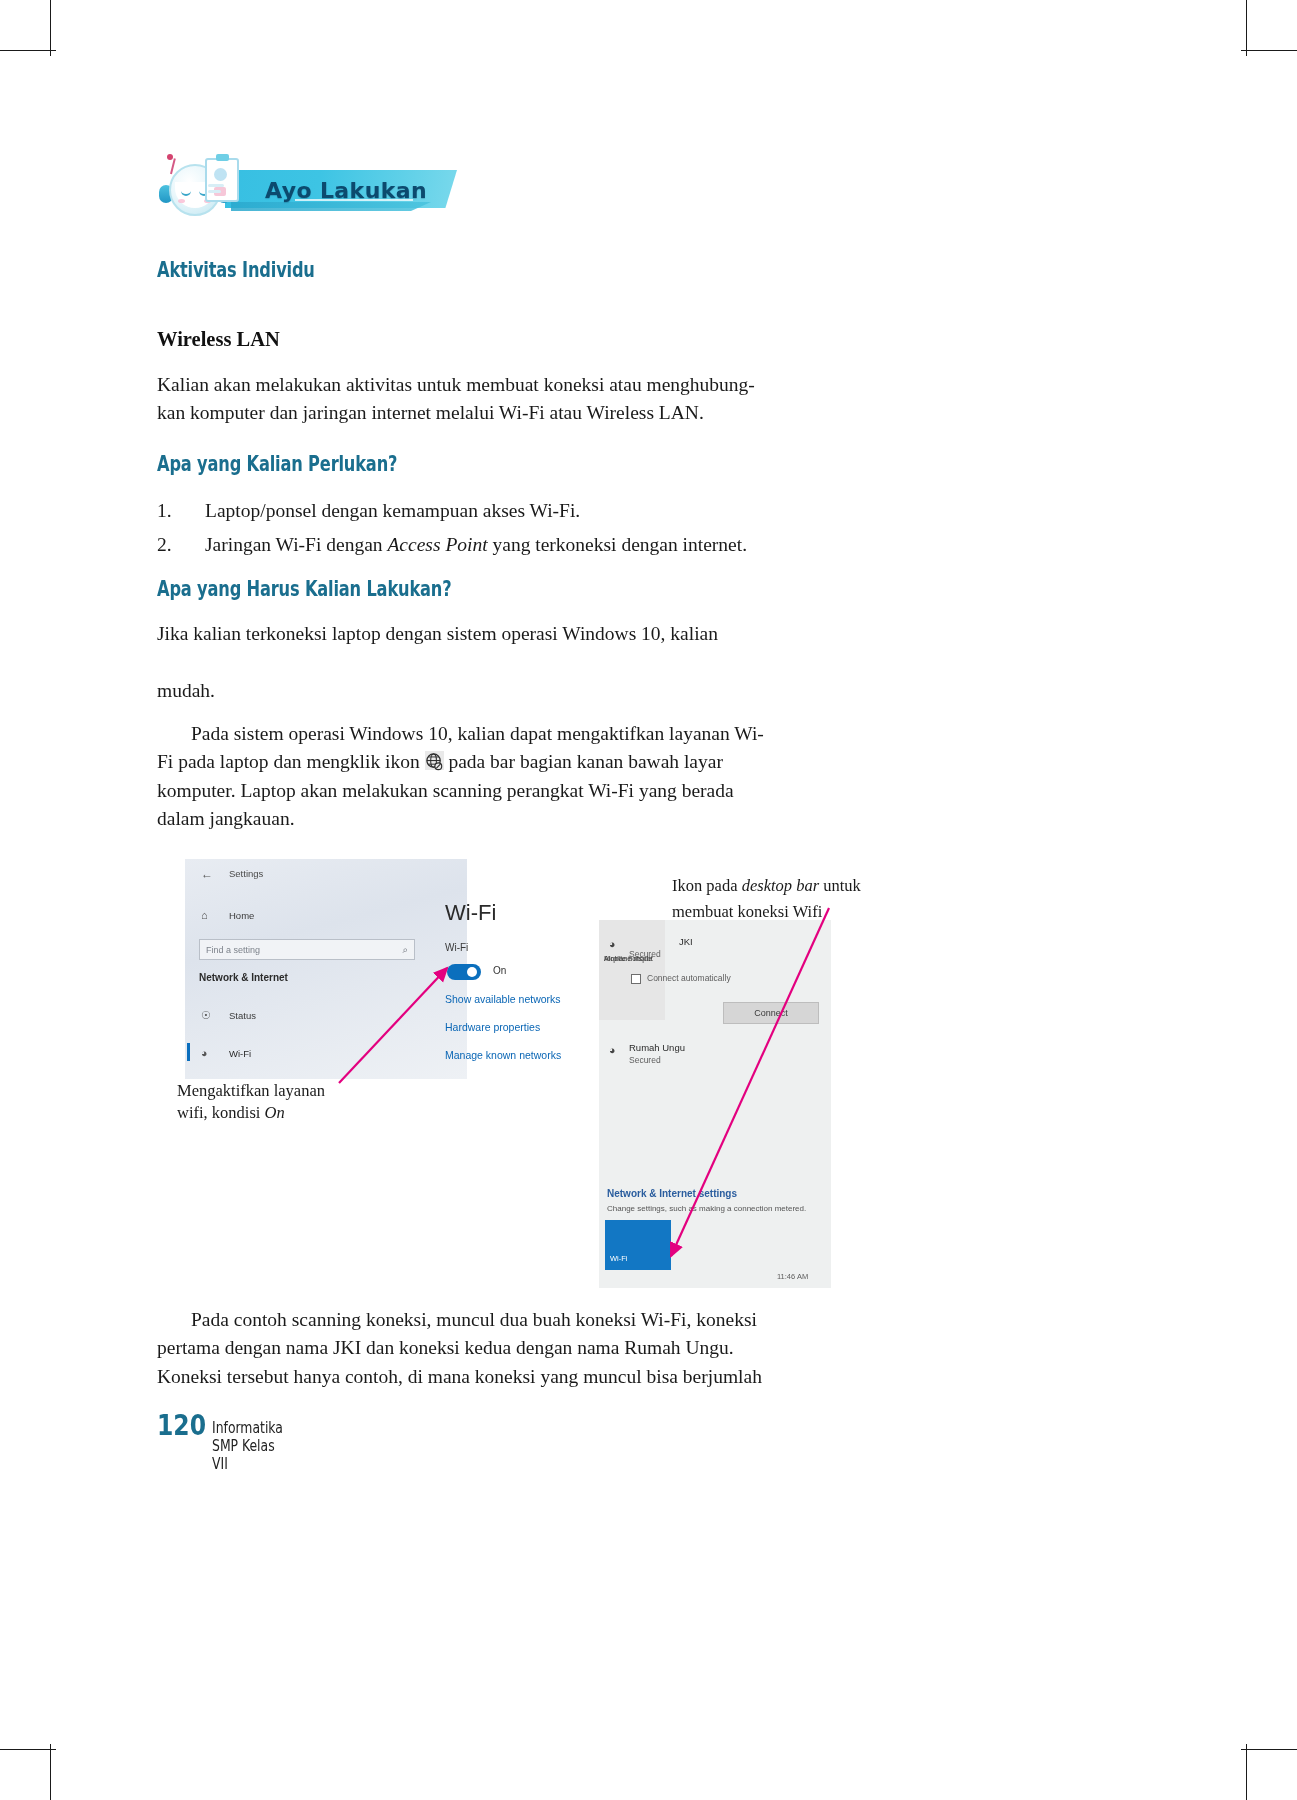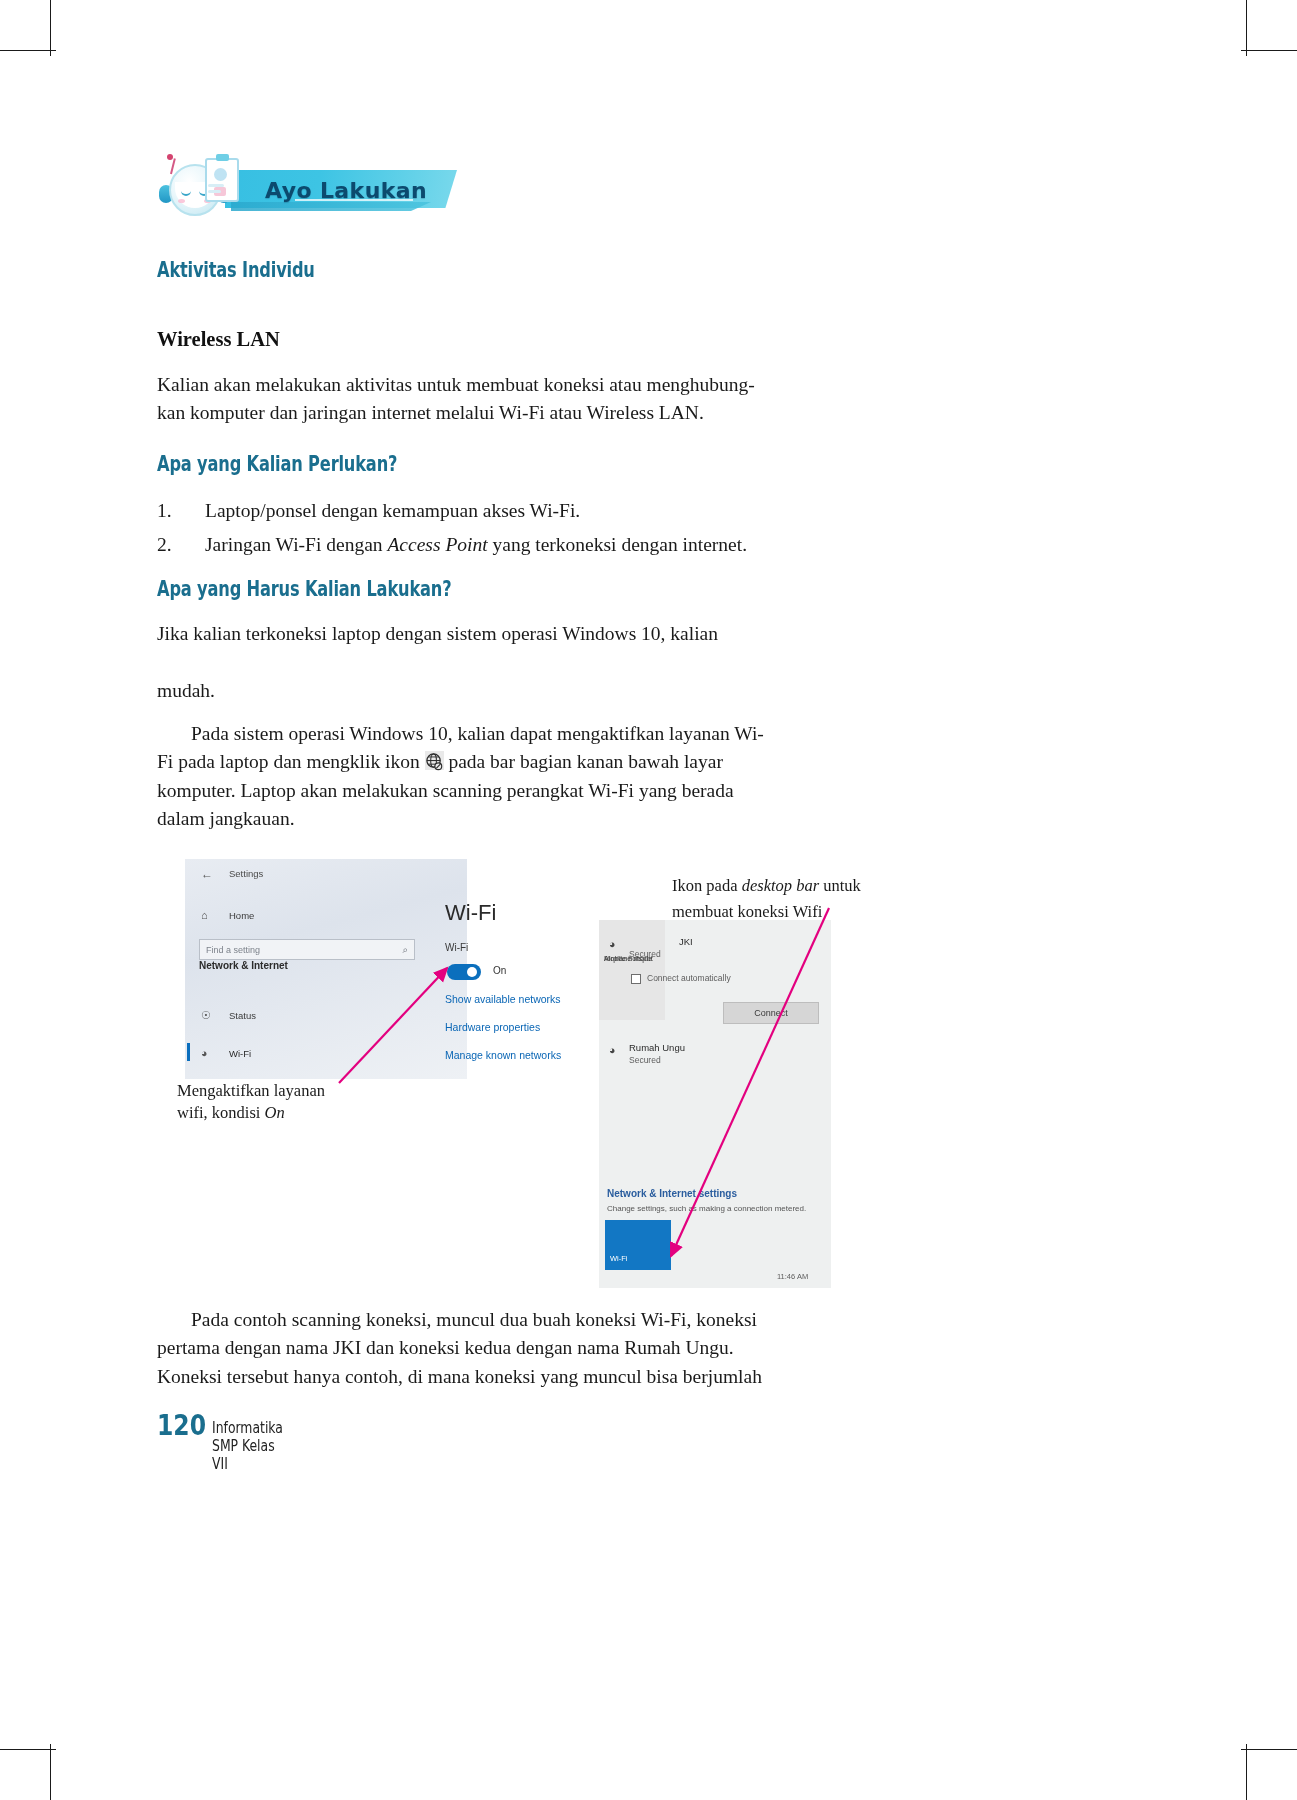--- a/index.html
+++ b/index.html
@@ -198,21 +198,21 @@
   .ss-back { position: absolute; left: 16px; top: 8px; font-size: 12px; color: #555; }
   .ss-title { position: absolute; left: 44px; top: 9px; font-size: 9.5px; color: #4a4a4a; }
   .ss-home-ic { position: absolute; left: 16px; top: 50px; font-size: 11px; color: #555; }
   .ss-home { position: absolute; left: 44px; top: 51px; font-size: 9.5px; color: #3b3b3b; }
   .ss-search {
     position: absolute; left: 14px; top: 80px; width: 216px; height: 21px;
     background: #f1f3f6; border: 1px solid #b9bfc8;
   }
   .ss-search-txt { position: absolute; left: 6px; top: 5px; font-size: 9px; color: #7d838b; }
   .ss-search-ic { position: absolute; right: 6px; top: 4px; font-size: 10px; color: #6a6f77; }
-  .ss-section { position: absolute; left: 14px; top: 101px; font-size: 10px; font-weight: bold; color: #2b2b2b; }
+  .ss-section { position: absolute; left: 14px; top: 113px; font-size: 10px; font-weight: bold; color: #2b2b2b; }
   .ss-status-ic { position: absolute; left: 16px; top: 150px; font-size: 11px; color: #555; }
   .ss-status { position: absolute; left: 44px; top: 151px; font-size: 9.5px; color: #3b3b3b; }
   .ss-wifi-ic { position: absolute; left: 16px; top: 188px; font-size: 11px; color: #555; }
   .ss-wifi { position: absolute; left: 44px; top: 189px; font-size: 9.5px; color: #2b2b2b; }
   .ss-sel-bar { position: absolute; left: 2px; top: 184px; width: 3px; height: 18px; background: #0a6ebd; }
 
   
   .shot-right {
     position: absolute;
     left: 288px;

